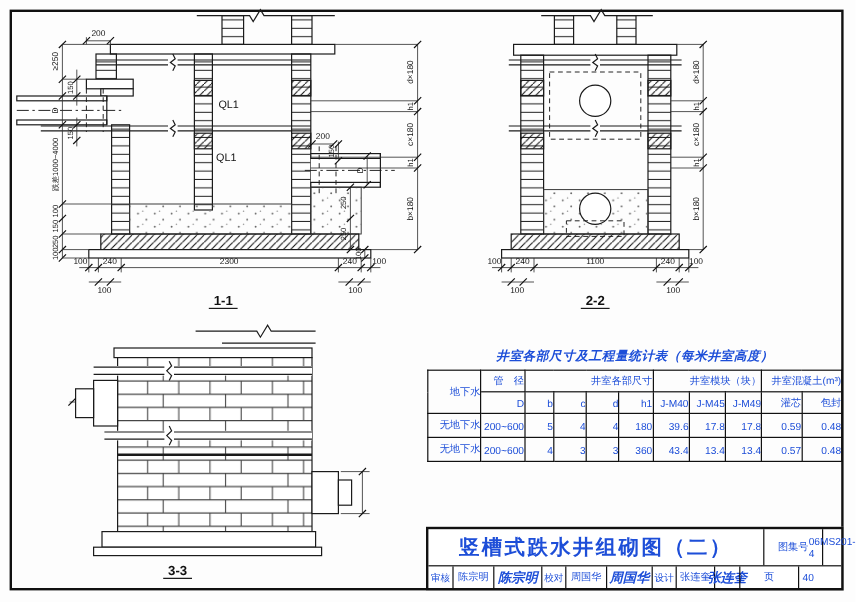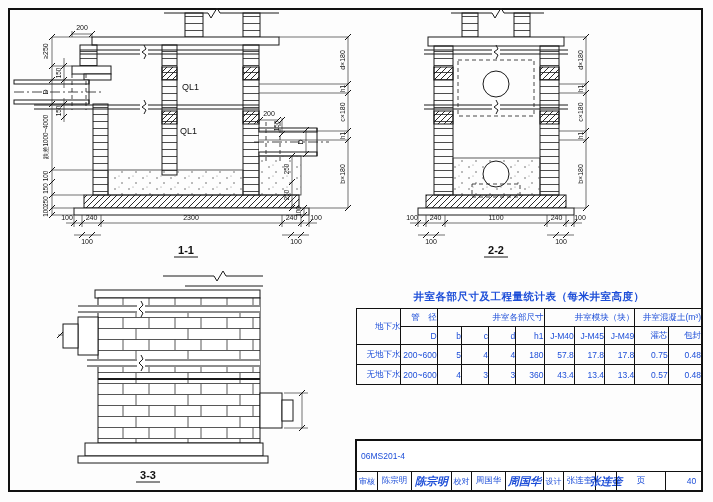--- a/index.html
+++ b/index.html
@@ -12,33 +12,33 @@
   #svg2{left:396px;top:10px;}
   #svg3{left:58px;top:262px;}
   .ln{stroke:#1b1b1b;stroke-width:1;fill:none;}
   .lnthin{stroke:#333;stroke-width:0.7;fill:none;}
   .tick{stroke:#111;stroke-width:1;fill:none;}
   .dimtxt{font-family:"Liberation Sans",sans-serif;font-size:7px;fill:#111;text-anchor:middle;}
   .dimtxt-s{font-family:"Liberation Sans",sans-serif;font-size:6.3px;fill:#111;text-anchor:middle;}
   .ql{font-family:"Liberation Sans",sans-serif;font-size:9px;fill:#111;}
   .lbl{font-family:"Liberation Sans",sans-serif;font-size:11px;font-weight:bold;fill:#111;text-anchor:middle;}
   .tablewrap{position:absolute;left:356px;top:290px;width:346px;}
-  .tbl-title{text-align:center;font-weight:bold;font-size:10.5px;margin:0 0 4px 0;letter-spacing:0.5px;}
+  .tbl-title{text-align:center;font-weight:bold;font-size:10.5px;margin:0 0 4px 0;letter-spacing:0.5px;font-style:italic;}
   table{border-collapse:collapse;width:100%;table-layout:fixed;}
   td{border:1px solid #111;font-size:8.5px;text-align:right;padding:0;height:17px;overflow:hidden;}
   tr.datarow td{height:19px;}
   .titleblock{position:absolute;left:355px;top:439px;width:348px;height:53px;
               border:2px solid #111;box-sizing:border-box;display:flex;flex-direction:column;background:#fff;}
   .tb-row1{display:flex;height:30px;border-bottom:1px solid #111;}
   .tb-row2{display:flex;flex:1;}
   .tb-cell{display:flex;align-items:center;justify-content:center;box-sizing:border-box;flex:none;}
   .tb-cell + .tb-cell{border-left:1px solid #111;}
   .tb-title{flex:1 1 auto;font-size:17px;font-weight:bold;letter-spacing:2px;white-space:nowrap;}
   .w49{width:49px;font-size:8.5px;}
-  .w40{width:52px;font-size:8.5px;}
+  .w40{width:16px;font-size:8.5px;}
   .lblc{font-size:8px;}
   .namec{font-size:8.5px;white-space:nowrap;}
   .sig{font-size:11px;font-weight:bold;font-style:italic;white-space:nowrap;overflow:visible;}
 </style>
 </head>
 <body>
 
 <div class="sheet">
   <div class="frame"></div>
 
@@ -314,24 +314,24 @@
         <td>灌芯</td>
         <td>包封</td>
       </tr>
       <tr class="datarow">
         <td>无地下水</td>
         <td>200~600</td>
         <td>5</td>
         <td>4</td>
         <td>4</td>
         <td>180</td>
-        <td>57.8</td>
+        <td>39.6</td>
         <td>17.8</td>
         <td>17.8</td>
-        <td>0.75</td>
+        <td>0.59</td>
         <td>0.48</td>
       </tr>
       <tr class="datarow">
         <td>无地下水</td>
         <td>200~600</td>
         <td>4</td>
         <td>3</td>
         <td>3</td>
         <td>360</td>
         <td>43.4</td>
@@ -339,20 +339,22 @@
         <td>13.4</td>
         <td>0.57</td>
         <td>0.48</td>
       </tr>
     </tbody>
       </table>
   </div>
 
   <div class="titleblock">
     <div class="tb-row1">
+      <div class="tb-cell tb-title">竖槽式跌水井组砌图（二）</div>
+      <div class="tb-cell w49">图集号</div>
       <div class="tb-cell w40">06MS201-4</div>
     </div>
     <div class="tb-row2">
       <div class="tb-cell lblc" style="width:20px">审核</div>
       <div class="tb-cell namec" style="width:34px">陈宗明</div>
       <div class="tb-cell sig" style="width:40px">陈宗明</div>
       <div class="tb-cell lblc" style="width:20px">校对</div>
       <div class="tb-cell namec" style="width:34px">周国华</div>
       <div class="tb-cell sig" style="width:38px">周国华</div>
       <div class="tb-cell lblc" style="width:20px">设计</div>

